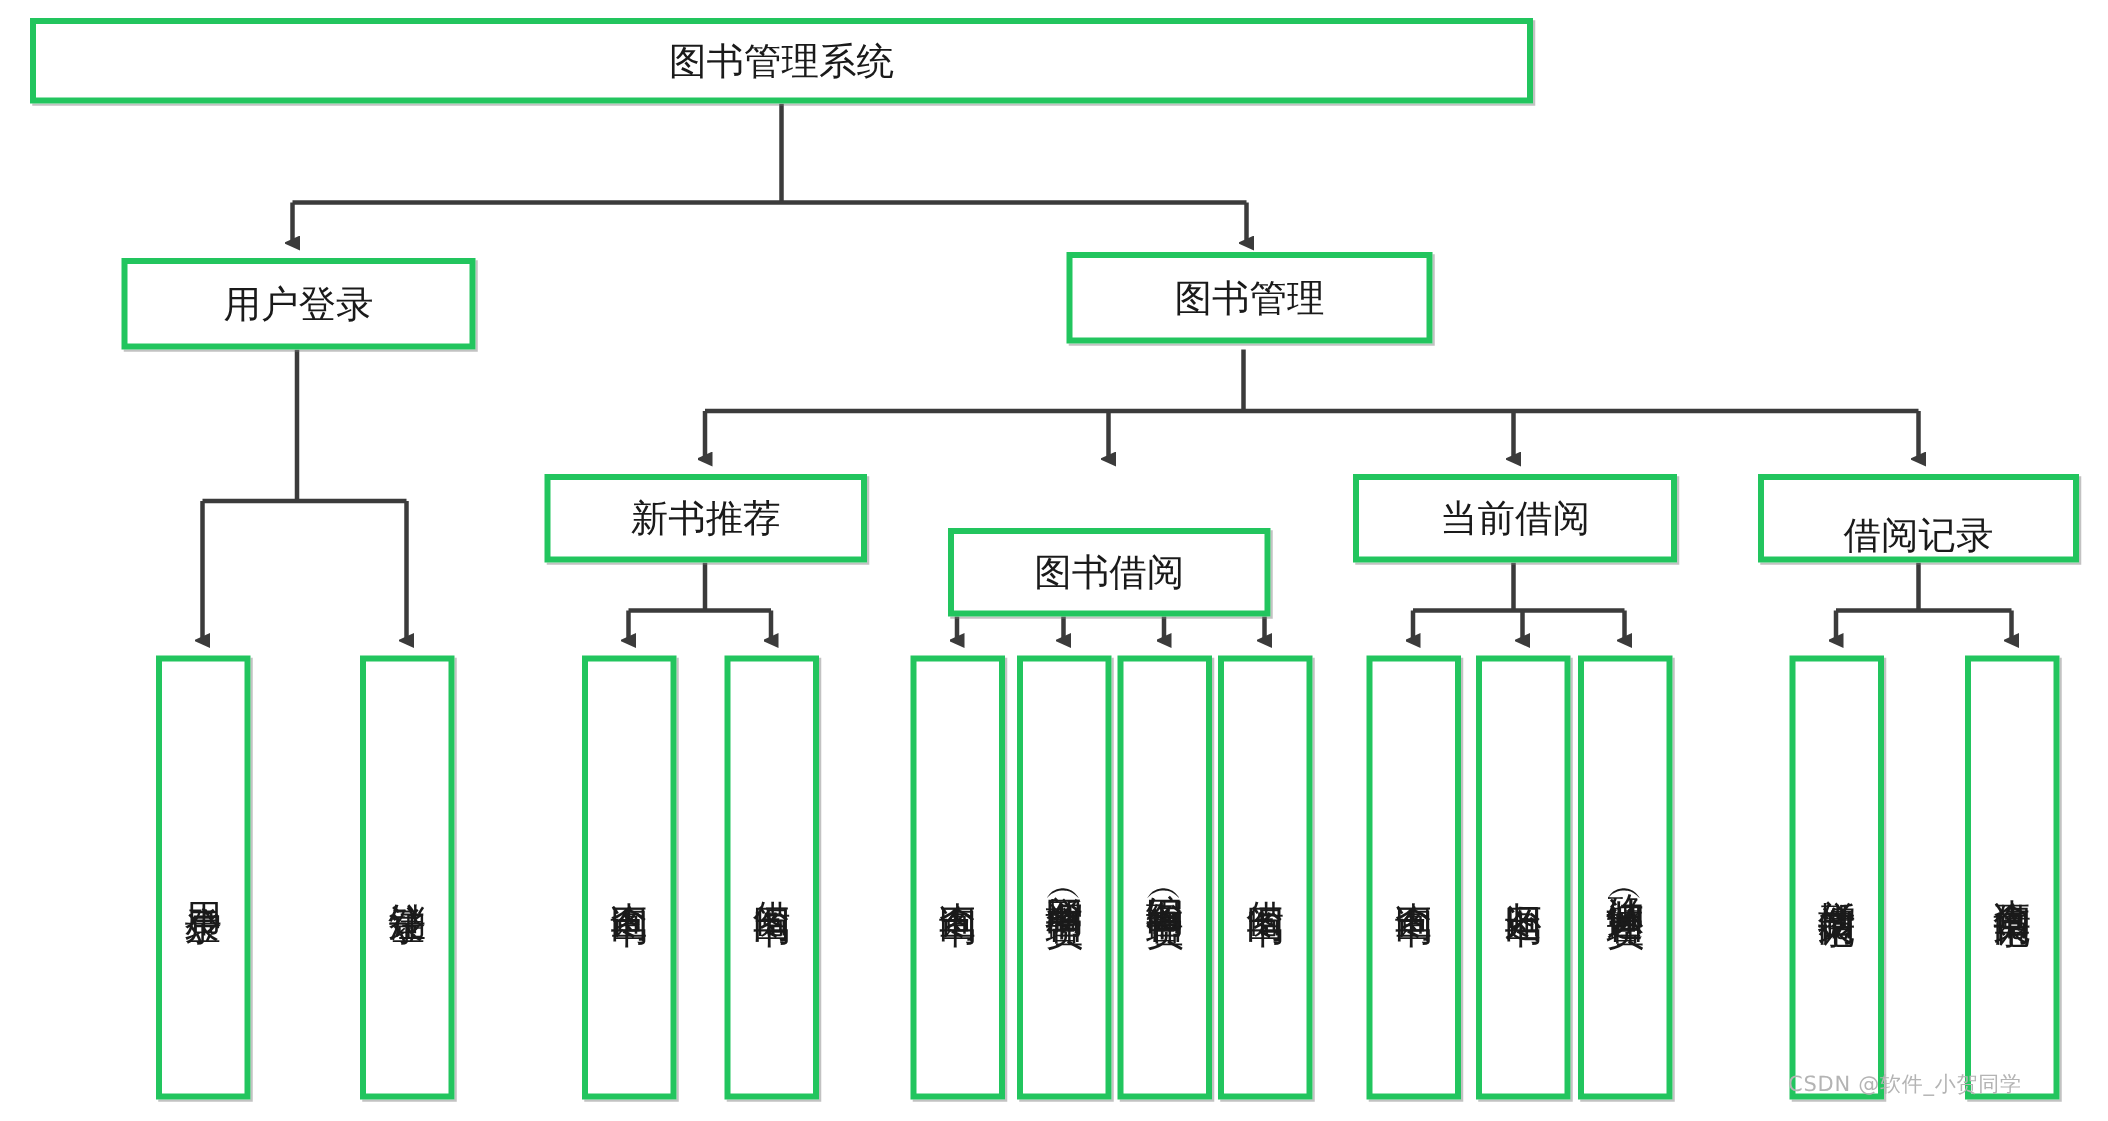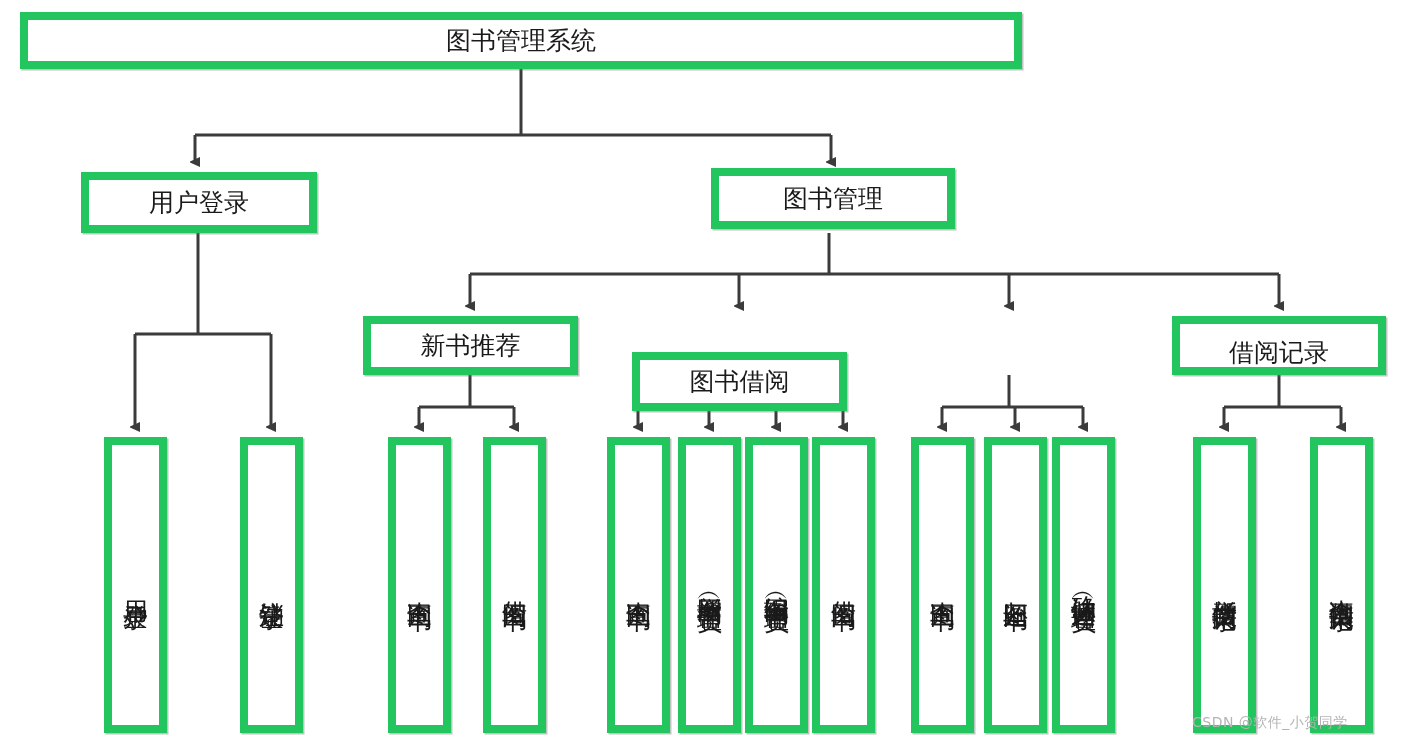--- a/index.html
+++ b/index.html
@@ -21,21 +21,21 @@
     position: absolute;
     left: 0;
     top: 0;
     width: 1405px;
     height: 747px;
     pointer-events: none;
   }
   .node {
     position: absolute;
     box-sizing: border-box;
-    border: 8px solid #22c55e;
+    border: 4px solid #22c55e;
     background: #ffffff;
     display: flex;
     align-items: center;
     justify-content: center;
     box-shadow: 1.5px 1.5px 0 rgba(120,120,120,0.45);
   }
   .node .label {
     color: #1a1a1a;
     line-height: 1.18;
     text-align: center;
@@ -132,20 +132,23 @@
   <div class="node horiz" style="left:711px; top:168px; width:244px; height:61px;">
     <span class="label">图书管理</span>
   </div>
 
   <div class="node horiz" style="left:363px; top:316px; width:215px; height:59px;justify-content:center;">
     <span class="label">新书推荐</span>
   </div>
   <div class="node horiz" style="left:632px; top:316px; width:215px; height:59px;margin-top:36px;">
     <span class="label">图书借阅</span>
   </div>
+  <div class="node horiz" style="left:902px; top:316px; width:216px; height:59px;">
+    <span class="label">当前借阅</span>
+  </div>
   <div class="node horiz" style="left:1172px; top:316px; width:214px; height:59px;align-items:flex-end;">
     <span class="label">借阅记录</span>
   </div>
 
   <div class="node vert" style="left:104px; top:437px; width:63px; height:296px;">
     <span class="label">用户登录</span>
   </div>
   <div class="node vert" style="left:240px; top:437px; width:63px; height:296px;">
     <span class="label">注销登录</span>
   </div>

